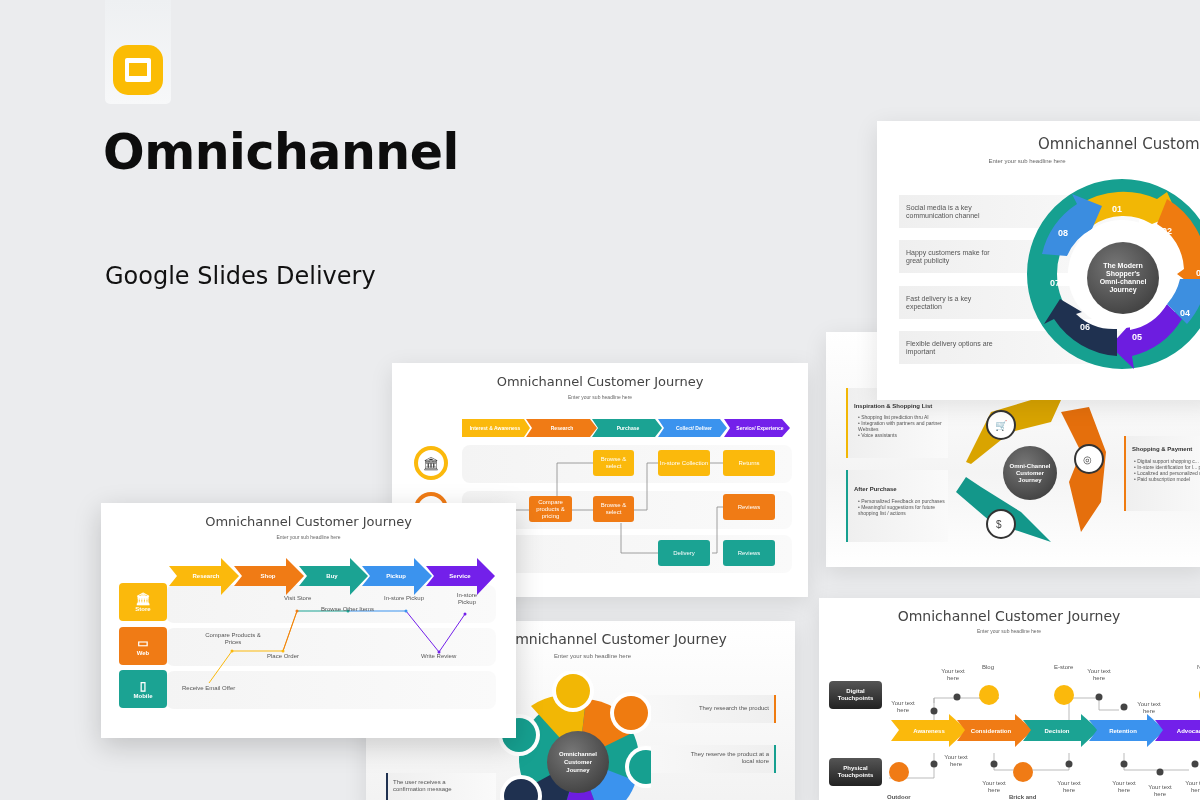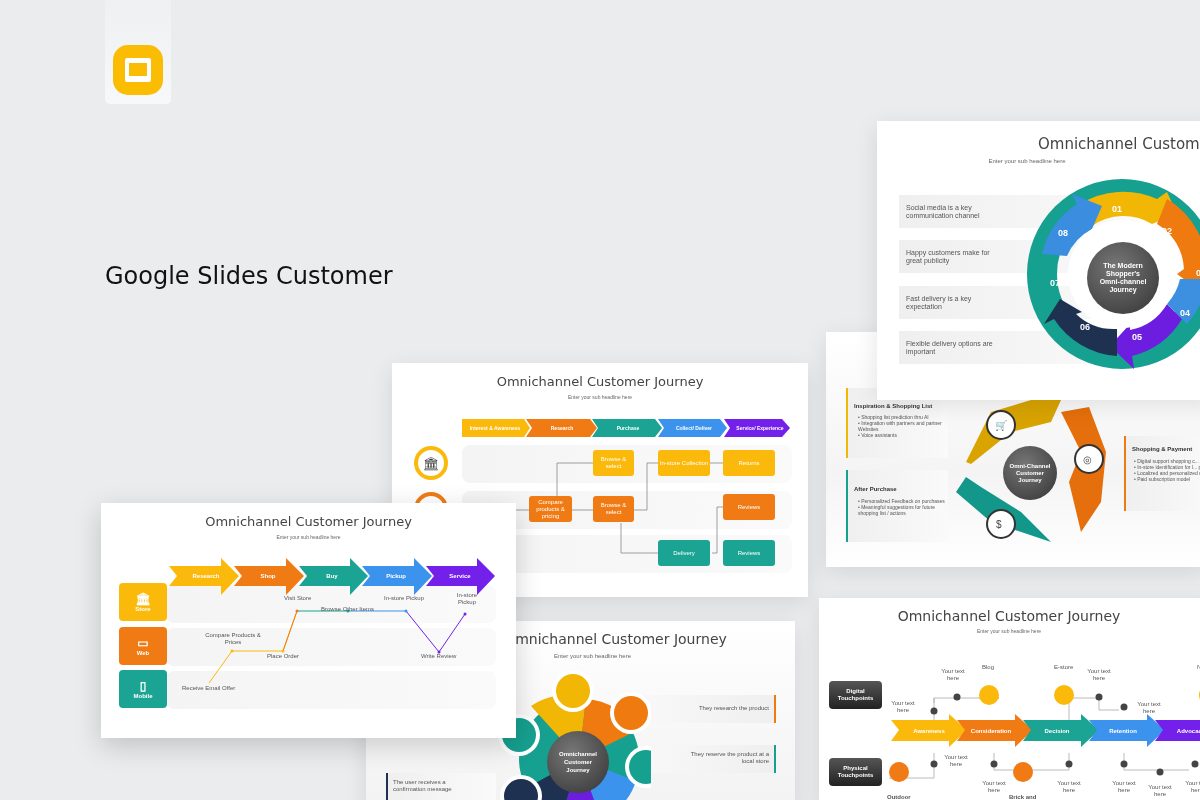--- a/index.html
+++ b/index.html
@@ -29,22 +29,23 @@
 </head>
 <body>
 
 <div class="logo-tab">
   <div class="logo-icon">
     <div class="inner"></div>
       <div class="inner2"></div>
   </div>
 </div>
 <div class="hero-title">
-</div>
-<div class="hero-sub">Google Slides Customer</div>
+  <div>Omnichannel</div>
+</div>
+<div class="hero-sub">Google Slides Delivery</div>
 
 <div class="slide" style="left:826px;top:332px;width:380px;height:235px;background:linear-gradient(180deg,#fff 0%,#f4f4f4 60%,#fff 100%);">
   <div class="card" style="left:20px;top:56px;width:102px;height:70px;border-left:2px solid #f2b705;">
     <div class="txt" style="left:6px;top:15px;font-weight:bold;color:#333;">Inspiration &amp; Shopping List</div>
     <div class="txt" style="left:10px;top:26px;width:88px;font-size:5px;line-height:6px;">• <span>Shopping list prediction thru AI</span><br>• <span>Integration with partners and partner Websites</span><br>• <span>Voice assistants</span></div>
   </div>
   <div class="card" style="left:20px;top:138px;width:102px;height:72px;border-left:2px solid #16a090;">
     <div class="txt" style="left:6px;top:16px;font-weight:bold;color:#333;">After Purchase</div>
     <div class="txt" style="left:10px;top:28px;width:88px;font-size:5px;line-height:6px;">• <span>Personalized Feedback on purchases</span><br>• <span>Meaningful suggestions for future shopping list / actions</span></div>
   </div>

